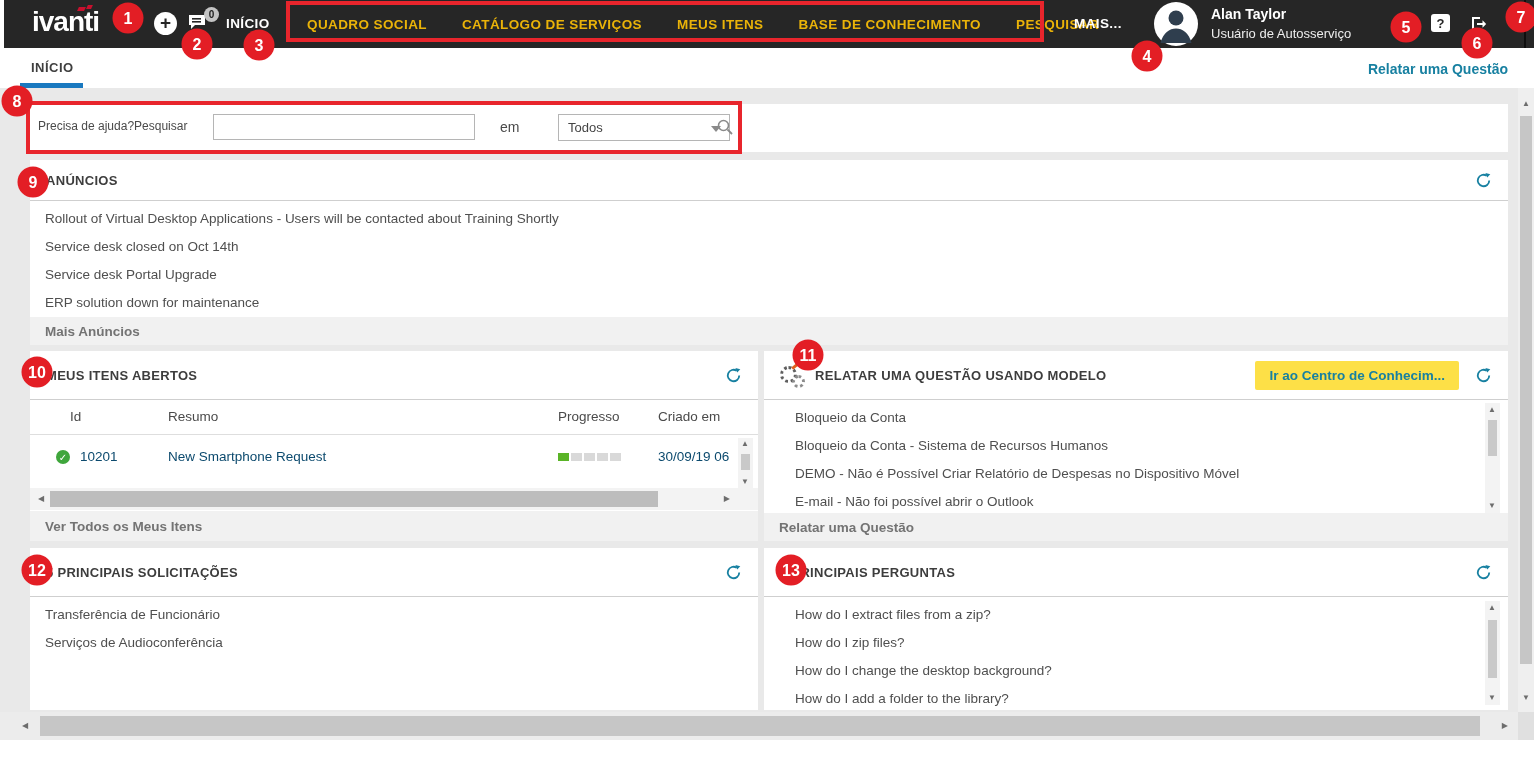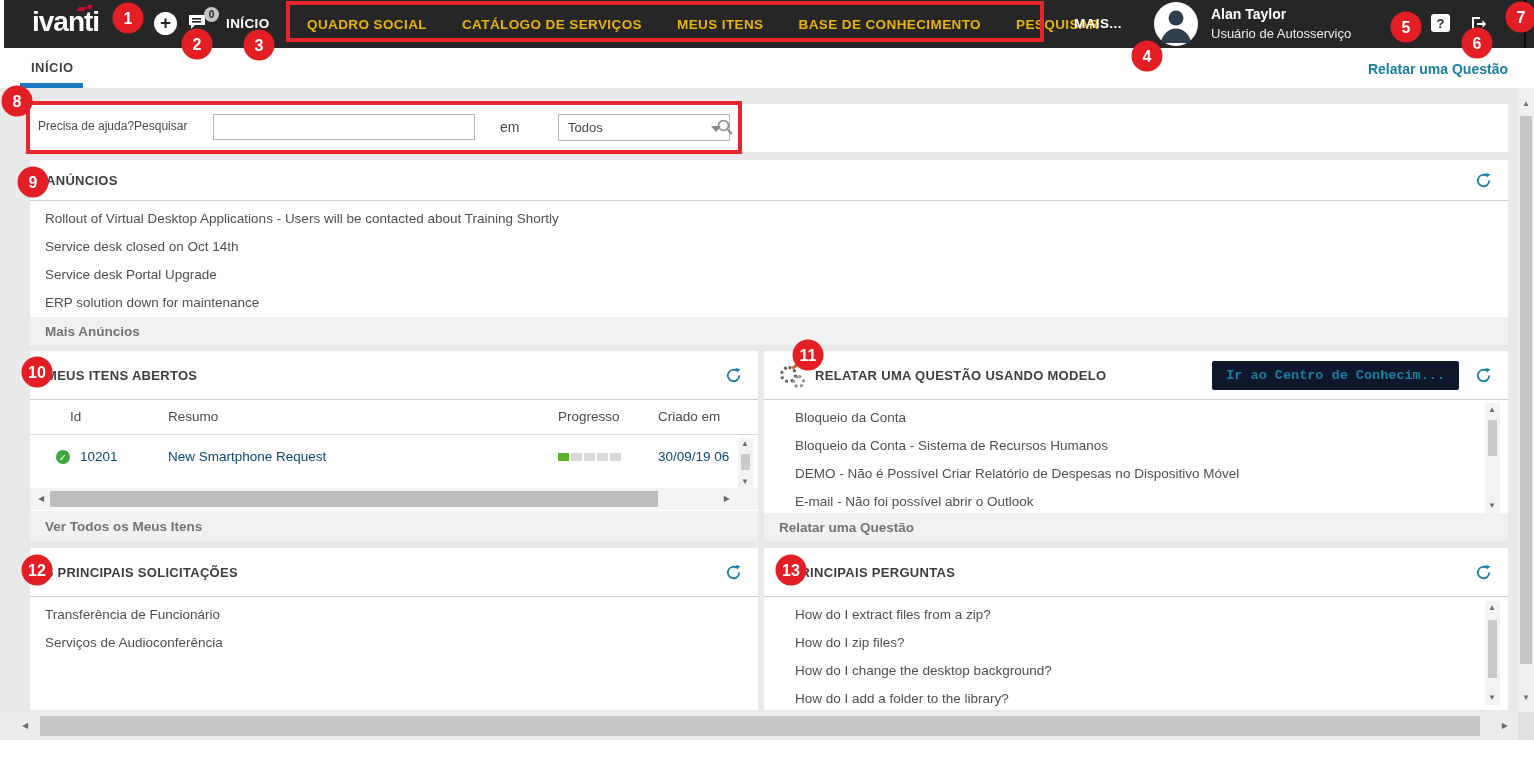--- a/index.html
+++ b/index.html
@@ -105,23 +105,23 @@
   .page-hbar{position:absolute;left:0;top:712px;width:1518px;height:28px;background:#ececec;}
   .page-hbar .arr-lf{position:absolute;left:22px;top:10px;cursor:pointer;}
   .page-hbar .arr-rt{position:absolute;right:10px;top:10px;cursor:pointer;}
   .page-hbar .hthumb{left:40px;top:4px;width:1440px;height:20px;background:#c6c6c6;}
   .page-corner{position:absolute;left:1518px;top:712px;width:16px;height:28px;background:#e0e0e0;}
   
   .gears{position:relative;width:26px;height:26px;margin-right:9px;flex:0 0 auto;}
   .gear-b{position:absolute;left:0;top:4px;width:11px;height:11px;border:3px dotted #5f5f5f;border-radius:50%;}
   .gear-s{position:absolute;left:12px;top:13px;width:7px;height:7px;border:3px dotted #8c8c8c;border-radius:50%;}
   .gear-acc{position:absolute;left:11px;top:2px;width:10px;height:3px;background:#e0611e;transform:rotate(-40deg);}
-  .kc-btn{margin-left:auto;margin-right:16px;background:#0f172a;border:none;border-radius:2px;
+  .kc-btn{margin-left:auto;margin-right:16px;background:#fde047;border:none;border-radius:2px;
           color:#1780a1;font-weight:700;font-size:13.5px;padding:7px 14px;white-space:nowrap;cursor:pointer;
-          font-family:Liberation Mono, monospace;}
+          font-family:Liberation Sans, sans-serif;}
   .p-report .refresh{margin-left:0;}
   
   .ann{position:absolute;width:31px;height:31px;border-radius:50%;background:#e31e25;color:#fff;
        font-size:16px;font-weight:700;display:flex;align-items:center;justify-content:center;
        transform:translate(-50%,-50%);z-index:50;}
   .hl-rect{position:absolute;border:4px solid #e8252c;z-index:40;pointer-events:none;box-sizing:border-box;}
   .hl-nav{left:286px;top:1px;width:758px;height:41px;}
   .hl-search{left:26px;top:101px;width:716px;height:53px;}
 </style>
 </head>

